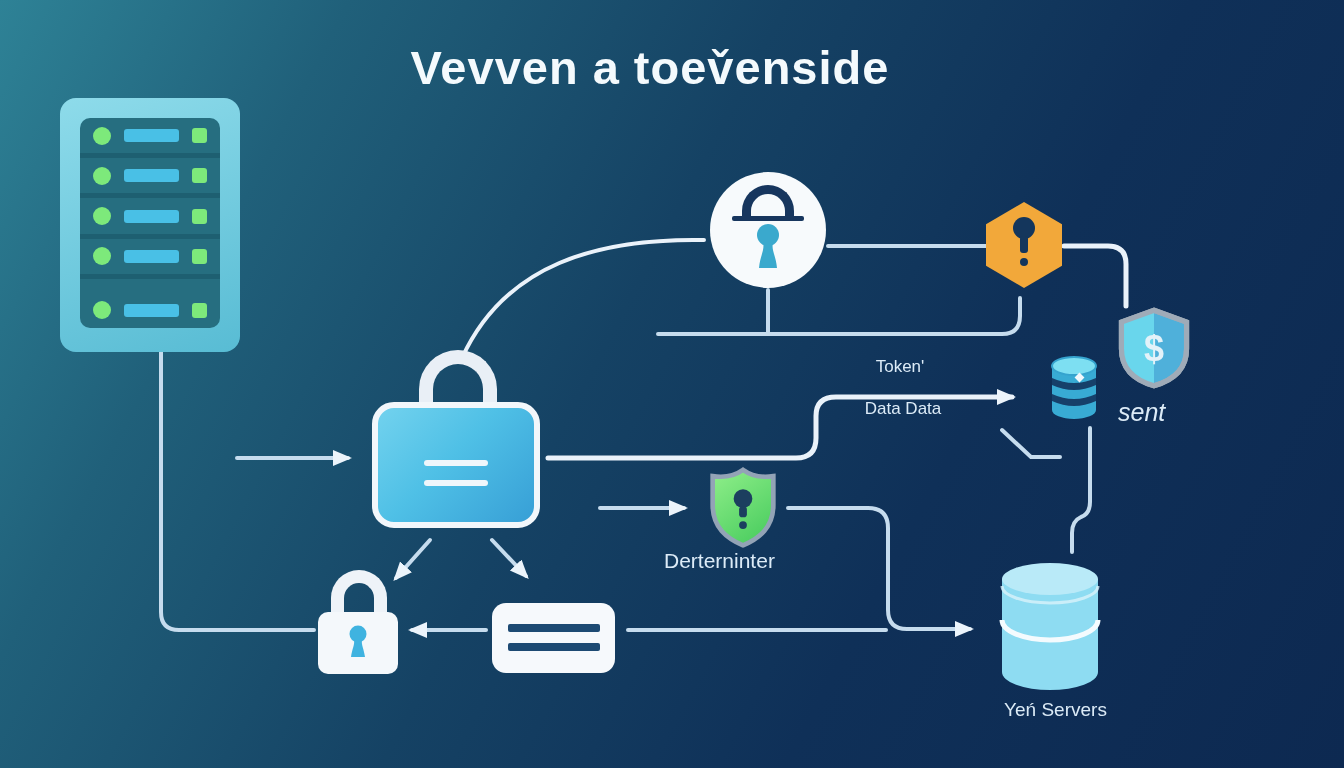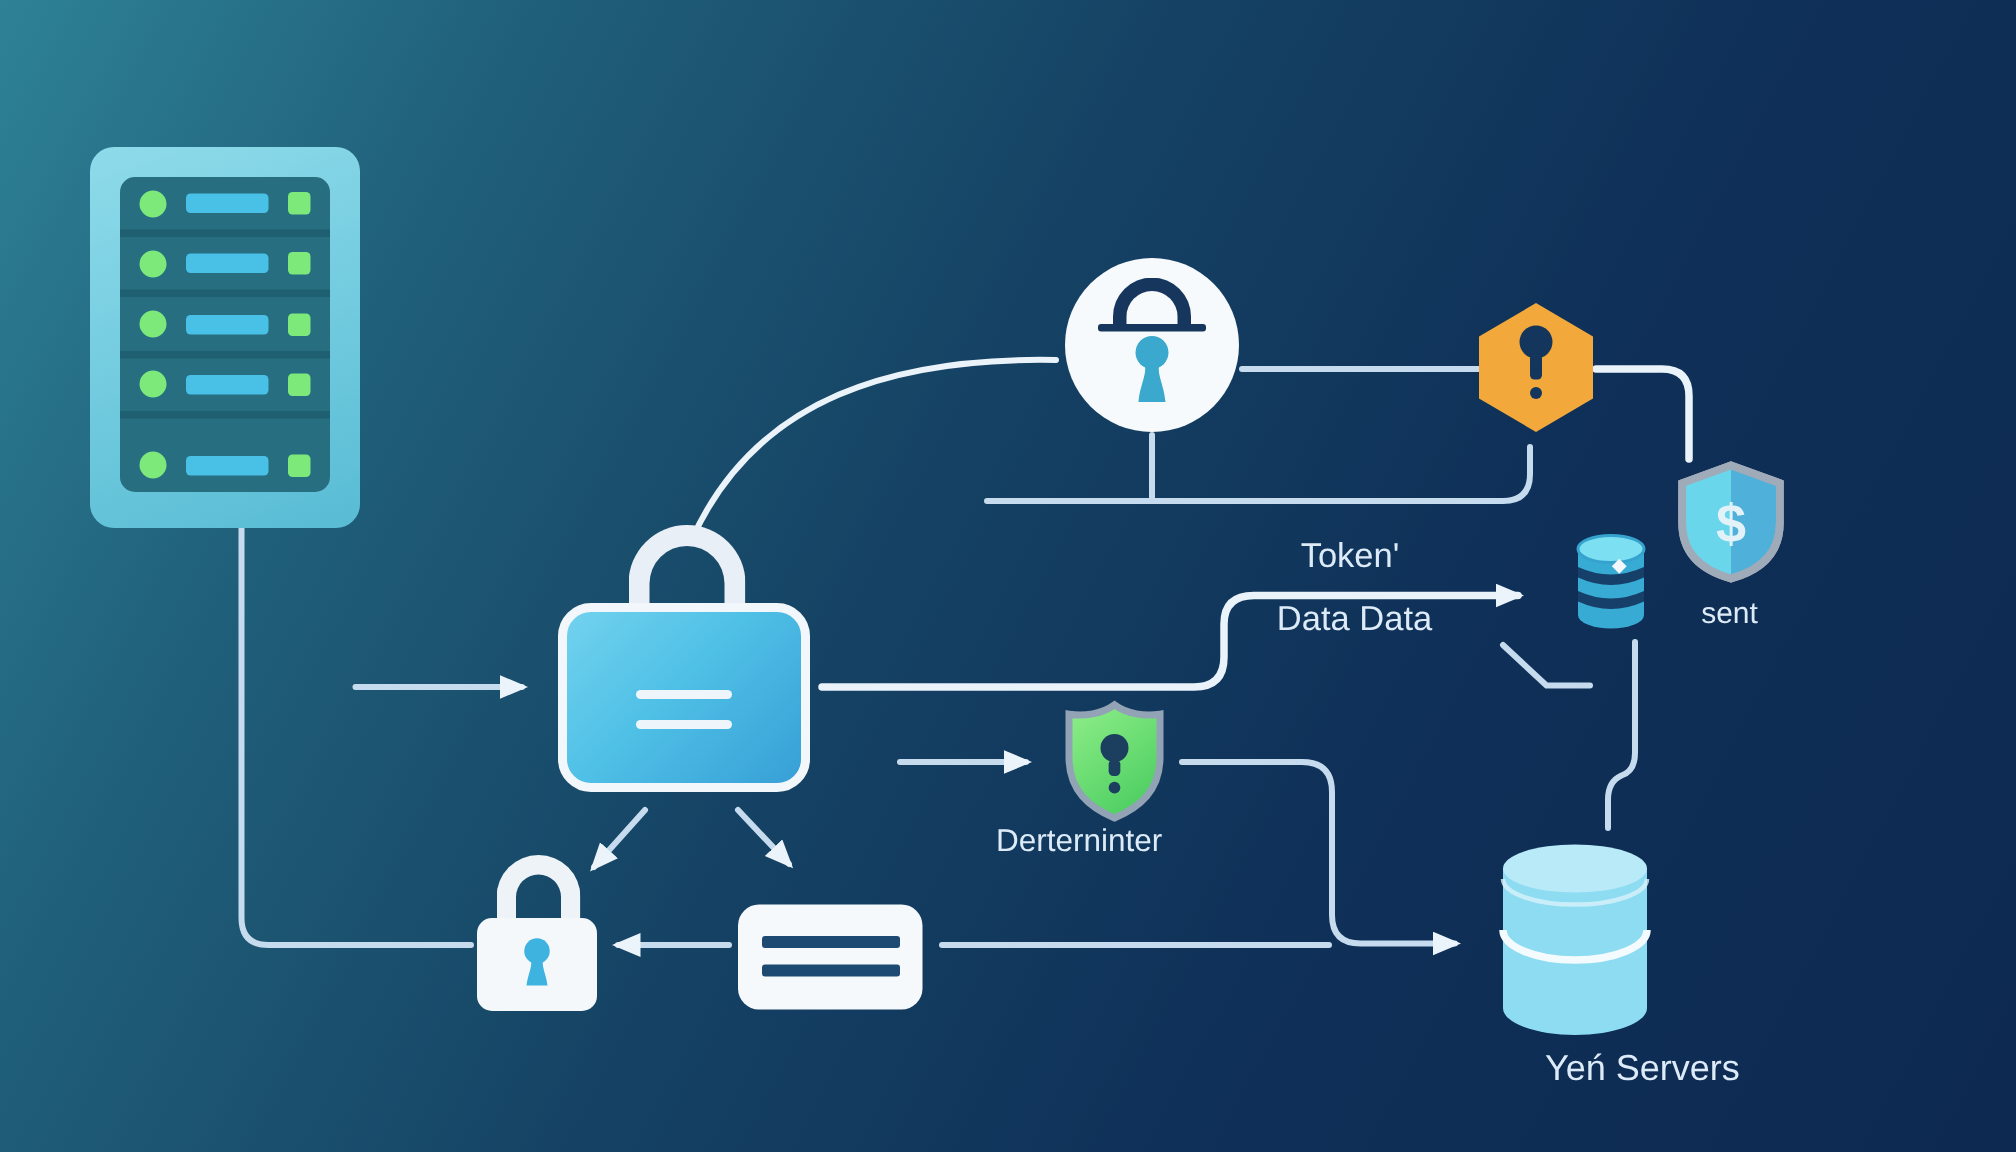--- a/index.html
+++ b/index.html
@@ -8,21 +8,21 @@
     background:linear-gradient(118deg,#2e8296 0%,#20607a 20%,#154264 45%,#0f3058 68%,#0d2951 100%);
     font-family:"Liberation Sans",sans-serif;
   }
   .title{
     position:absolute;top:40px;left:0;width:1300px;text-align:center;
     color:#f4fafd;font-size:47px;font-weight:700;letter-spacing:1px;
   }
   .wires{position:absolute;left:0;top:0;}
   .pale{stroke:#c6dcee;stroke-width:4;fill:none;stroke-linecap:round;}
   .bright{stroke:#eaf2fa;stroke-width:5;fill:none;stroke-linecap:round;}
-  .lbl{position:absolute;color:#dcebf7;font-size:23px;}
+  .lbl{position:absolute;color:#dcebf7;font-size:17px;}
 
   
   .server{position:absolute;left:60px;top:98px;width:180px;height:254px;
     background:linear-gradient(160deg,#8edbea,#58bcd4);border-radius:16px;}
   .server-panel{position:absolute;left:20px;top:20px;right:20px;bottom:24px;
     background:#266e80;border-radius:10px;overflow:hidden;display:flex;flex-direction:column;}
   .srv-row{flex:1;display:flex;align-items:center;padding:0 13px;border-bottom:5px solid #1e5f71;}
   .srv-row.last{border-bottom:none;}
   .srv-spacer{flex:0 0 14px;}
   .srv-dot{width:18px;height:18px;border-radius:50%;background:#7de97b;}
@@ -97,20 +97,21 @@
     <path class="pale" d="M 430 540 L 396 578" marker-end="url(#arw)"></path>
     <path class="pale" d="M 492 540 L 526 576" marker-end="url(#arw)"></path>
     <path class="pale" d="M 486 630 L 412 630" marker-end="url(#arw)"></path>
     <path class="pale" d="M 600 508 L 684 508" marker-end="url(#arw)"></path>
     <path class="pale" d="M 788 508 L 868 508 Q 888 508 888 528 L 888 610 Q 888 629 907 629 L 970 629" marker-end="url(#arw)"></path>
     <path class="pale" d="M 628 630 L 886 630"></path>
     <path class="pale" d="M 1090 428 L 1090 502 Q 1090 514 1081 517 Q 1072 521 1072 533 L 1072 552"></path>
     <path class="pale" d="M 1002 430 L 1031 457 L 1060 457"></path>
   </svg>
 
+  <div class="title">Vevven a toev̌enside</div>
 
   <div class="server">
     <div class="server-panel">
       <div class="srv-row">
           <div class="srv-dot"></div>
           <div class="srv-bar"></div>
           <div class="srv-sq"></div>
         </div>
       <div class="srv-row">
           <div class="srv-dot"></div>
@@ -207,17 +208,17 @@
 
   <svg class="bdb" width="104" height="132" viewBox="0 0 104 132">
     <path d="M4 17 V110 A48 18 0 0 0 100 110 V17 Z" fill="#8edcf2"></path>
     <path d="M4 24 A48 17 0 0 0 100 24" stroke="#d9f2fa" stroke-width="3" fill="none" opacity="0.8"></path>
     <path d="M4 58 A48 20 0 0 0 100 58" stroke="#f4fbfe" stroke-width="5" fill="none"></path>
     <ellipse cx="52" cy="17" rx="48" ry="16" fill="#b9eaf8"></ellipse>
   </svg>
 
   <div class="lbl" style="left:845px;top:357px;width:110px;text-align:center;">Token'</div>
   <div class="lbl" style="left:838px;top:399px;width:130px;text-align:center;">Data Data</div>
-  <div class="lbl" style="left:1118px;top:398px;width:70px;text-align:center;font-size:20px;">sent</div>
+  <div class="lbl" style="left:1118px;top:398px;width:70px;text-align:left;font-size:25px;font-style:italic;">sent</div>
   <div class="lbl" style="left:664px;top:549px;width:160px;text-align:left;font-size:21px;">Derterninter</div>
-  <div class="lbl" style="left:1030px;top:699px;width:155px;font-size:24px;">Yeń Servers</div>
+  <div class="lbl" style="left:978px;top:699px;width:155px;text-align:center;font-size:19px;">Yeń Servers</div>
 
 </div>
 
 </body></html>

